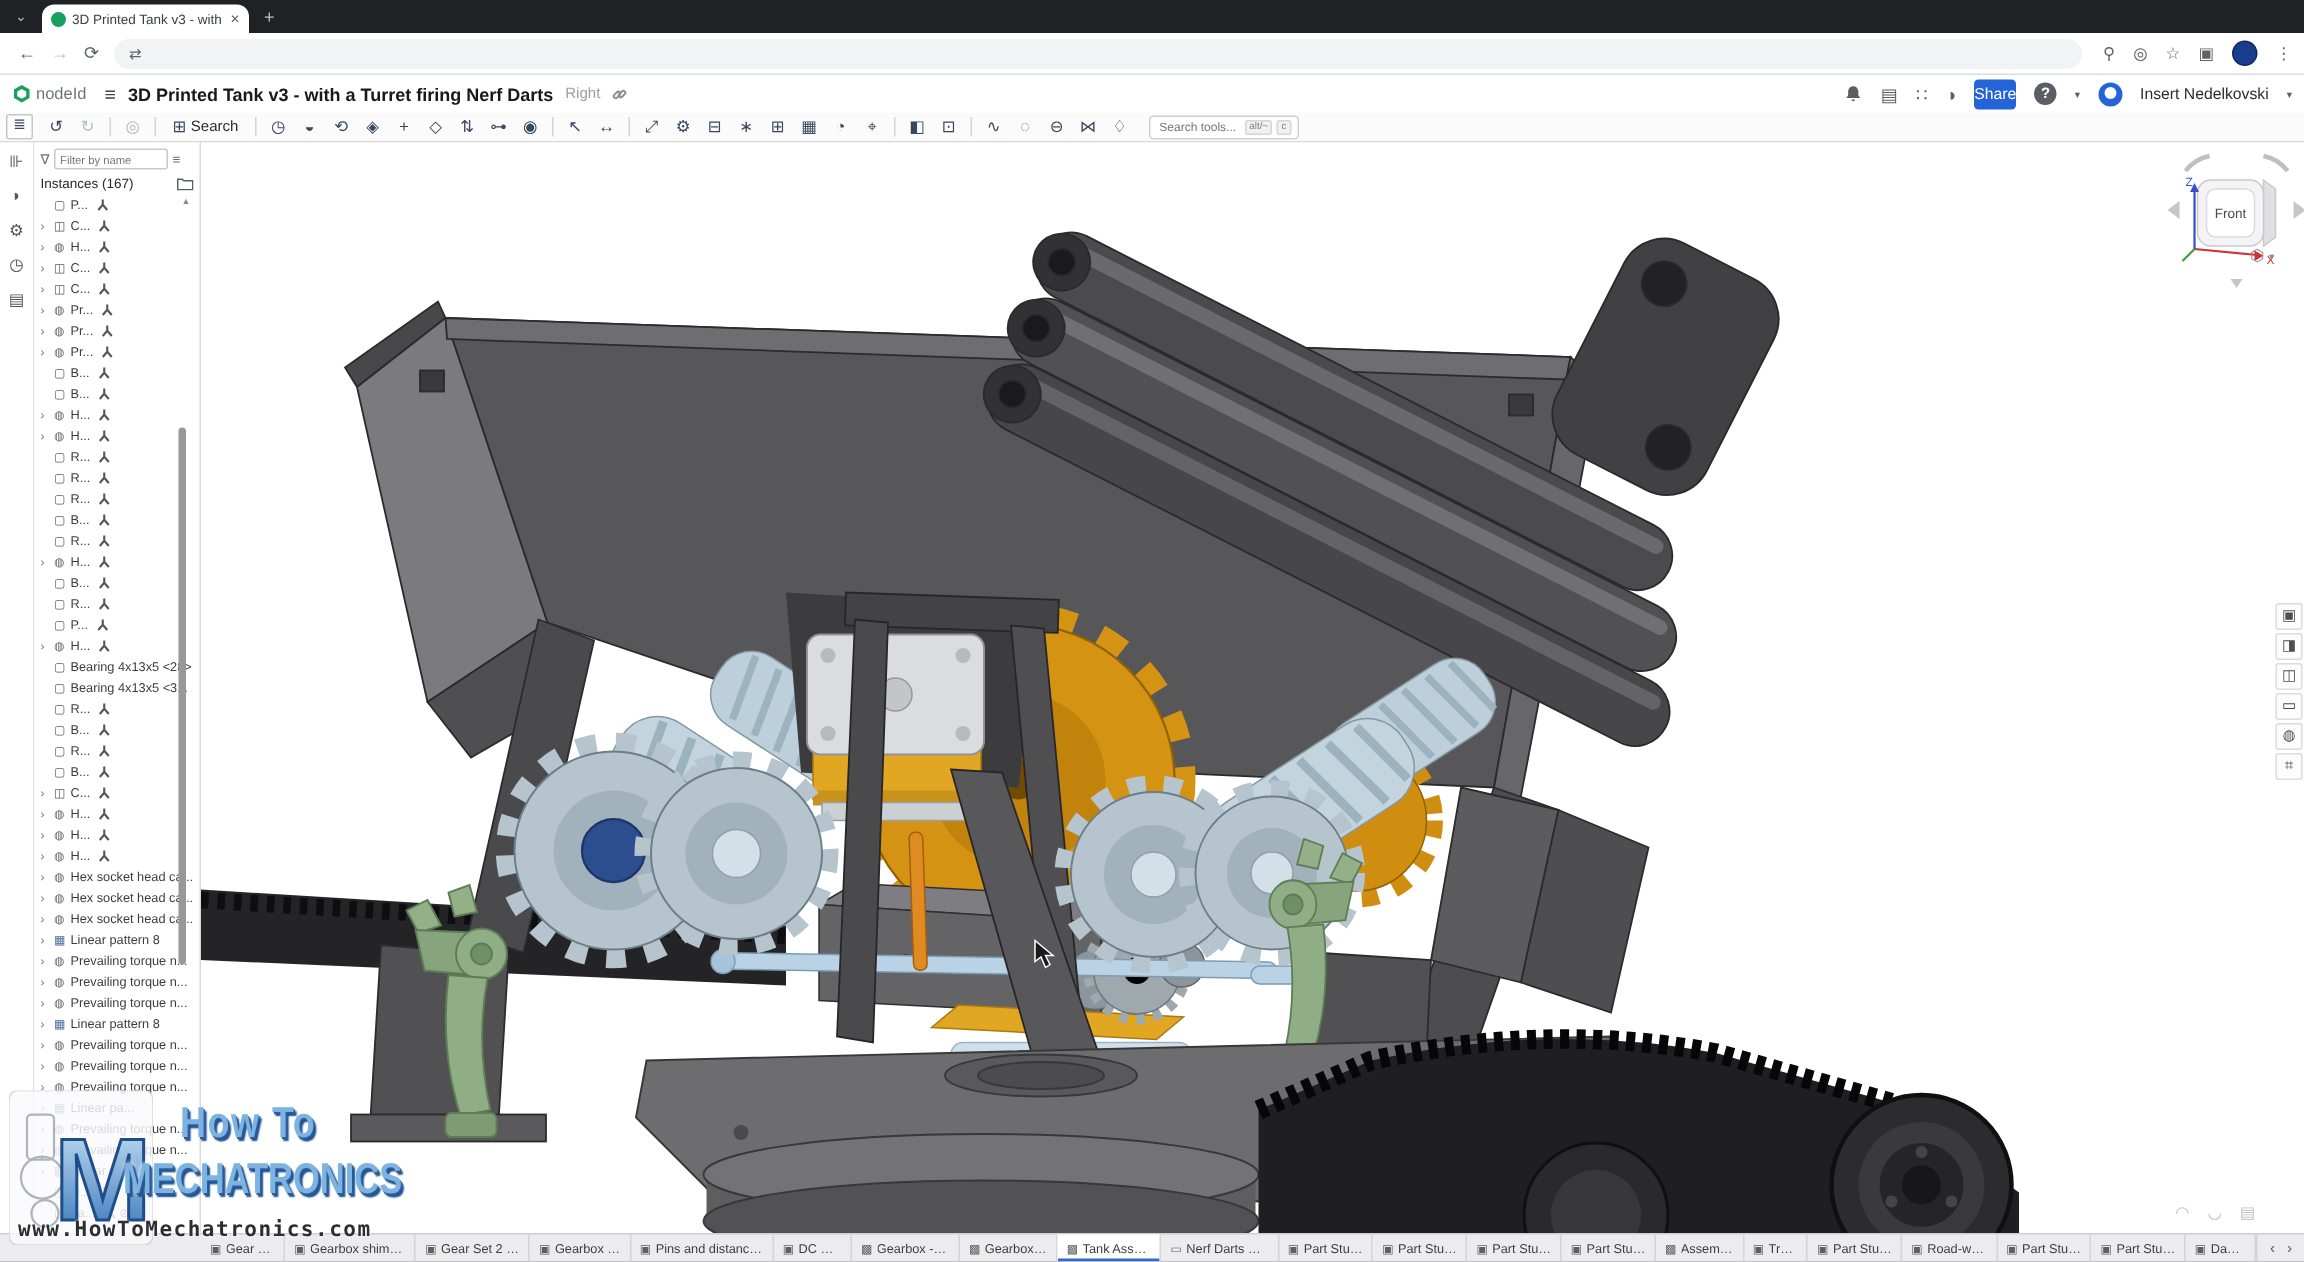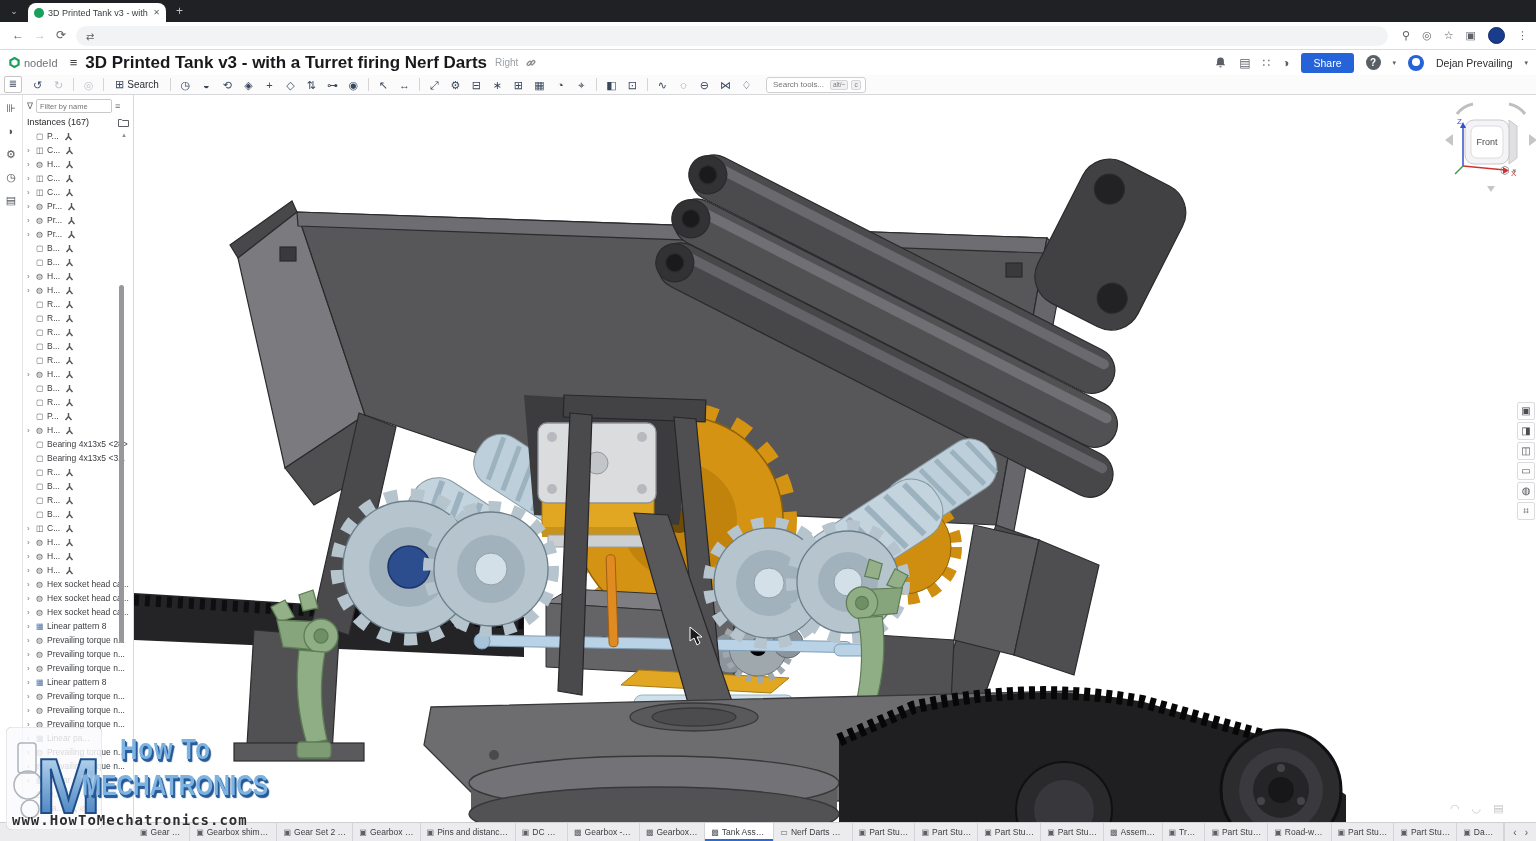--- a/index.html
+++ b/index.html
@@ -20,26 +20,26 @@
   .chip-ic{font-size:10px;color:#5f6368;flex:none;}
   .urlright{position:absolute;right:8px;top:5px;display:flex;gap:12px;align-items:center;}
   .urlright .ic{font-size:11px;color:#5f6368;}
   .cavatar{width:15px;height:15px;border-radius:50%;background:#1a3c8c;border:1px solid #0e2a66;}
   
   .oshead{position:absolute;left:0;top:50px;width:1536px;height:25px;background:#fff;display:flex;align-items:center;padding:0 8px;box-sizing:border-box;gap:8px;}
   .oslogo{display:flex;align-items:center;gap:3px;}
   .oslogo .mark{width:13px;height:13px;}
   .oslogo .word{font-size:11px;color:#6f7379;}
   .hamb{font-size:13px;color:#444;margin-left:4px;}
-  .doctitle{font-size:17px;font-weight:bold;color:#17191c;white-space:nowrap;text-align:right;}
+  .doctitle{font-size:12px;font-weight:bold;color:#17191c;white-space:nowrap;text-align:right;}
   .wsname{font-size:10px;color:#9aa0a6;}
   .linkic{width:10px;height:10px;}
   .headright{margin-left:auto;display:flex;align-items:center;gap:12px;}
   .hic{font-size:12px;color:#5a5f66;}
-  .sharebtn{background:#2563d9;color:#fff;font-size:10.5px;padding:4px 12px;border-radius:3px;border:none;font-family:"Liberation Sans",sans-serif;}
+  .sharebtn{background:#2563d9;color:#fff;font-size:10.5px;padding:4px 0;border-radius:3px;border:none;font-family:"Liberation Sans",sans-serif;}
   .helpc{width:15px;height:15px;border-radius:50%;background:#5a5f66;color:#fff;font-size:10px;font-weight:bold;text-align:center;line-height:15px;}
   .caret{font-size:7px;color:#5a5f66;}
   .uavatar{width:16px;height:16px;border-radius:50%;background:#2563d9;position:relative;overflow:hidden;}
   .uavatar:after{content:"";position:absolute;left:4px;top:3px;width:8px;height:8px;border-radius:50%;background:#fff;}
   .uname{font-size:10.5px;color:#2a2d31;}
   
   .ostoolbar{position:absolute;left:0;top:75px;width:1536px;height:20px;background:#fbfbfc;border-bottom:1px solid #d8d8da;box-sizing:border-box;display:flex;align-items:center;padding:0 4px;gap:2px;}
   .treebtn{width:16px;height:15px;border:1px solid #c6c6c9;border-radius:2px;background:#fff;color:#39485e;font-size:10px;text-align:center;line-height:14px;margin-right:4px;}
   .tool{width:19px;height:16px;color:#39485e;font-size:11px;text-align:center;line-height:16px;flex:none;}
   .tool.disabled{opacity:.35;}
@@ -163,21 +163,21 @@
       <svg width="13" height="13" viewBox="0 0 13 13">
         <path d="M6.5 1.5 a3.4 3.4 0 0 1 3.4 3.4 v2.6 l1.2 1.8 H1.9 l1.2-1.8 V4.9 A3.4 3.4 0 0 1 6.5 1.5 Z M5.3 10.3 a1.2 1.2 0 0 0 2.4 0 Z" fill="#5a5f66"></path>
       </svg>
       <span class="hic">▤</span>
       <span class="hic">∷</span>
       <span class="hic">◑</span>
       <button class="sharebtn">Share</button>
       <span class="helpc">?</span>
       <span class="caret">▾</span>
       <span class="uavatar"></span>
-      <span class="uname">Dejan Prevailing</span>
+      <span class="uname">Insert Nedelkovski</span>
       <span class="caret">▾</span>
     </div>
   </div>
 
   <div class="ostoolbar">
     <span class="treebtn">≣</span>
     <span style="display:flex;align-items:center;gap:2px">
 
     <span class="tool"><i style="font-style:normal">↺</i></span>
         <span class="tool disabled"><i style="font-style:normal">↻</i></span>

